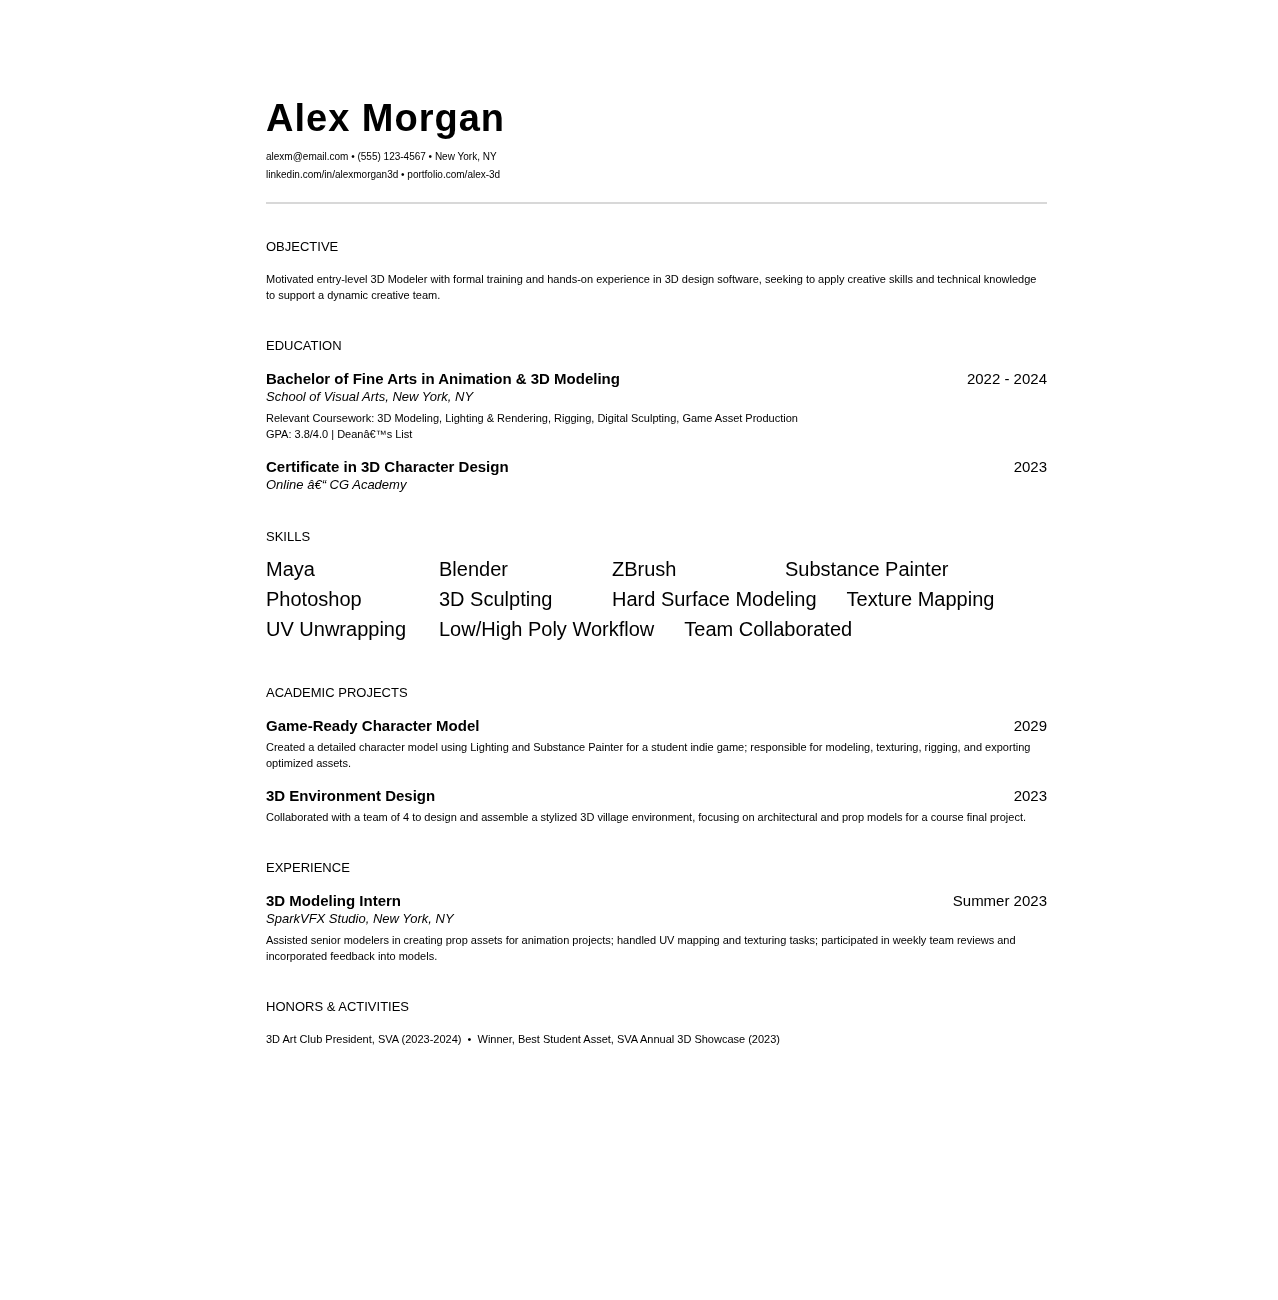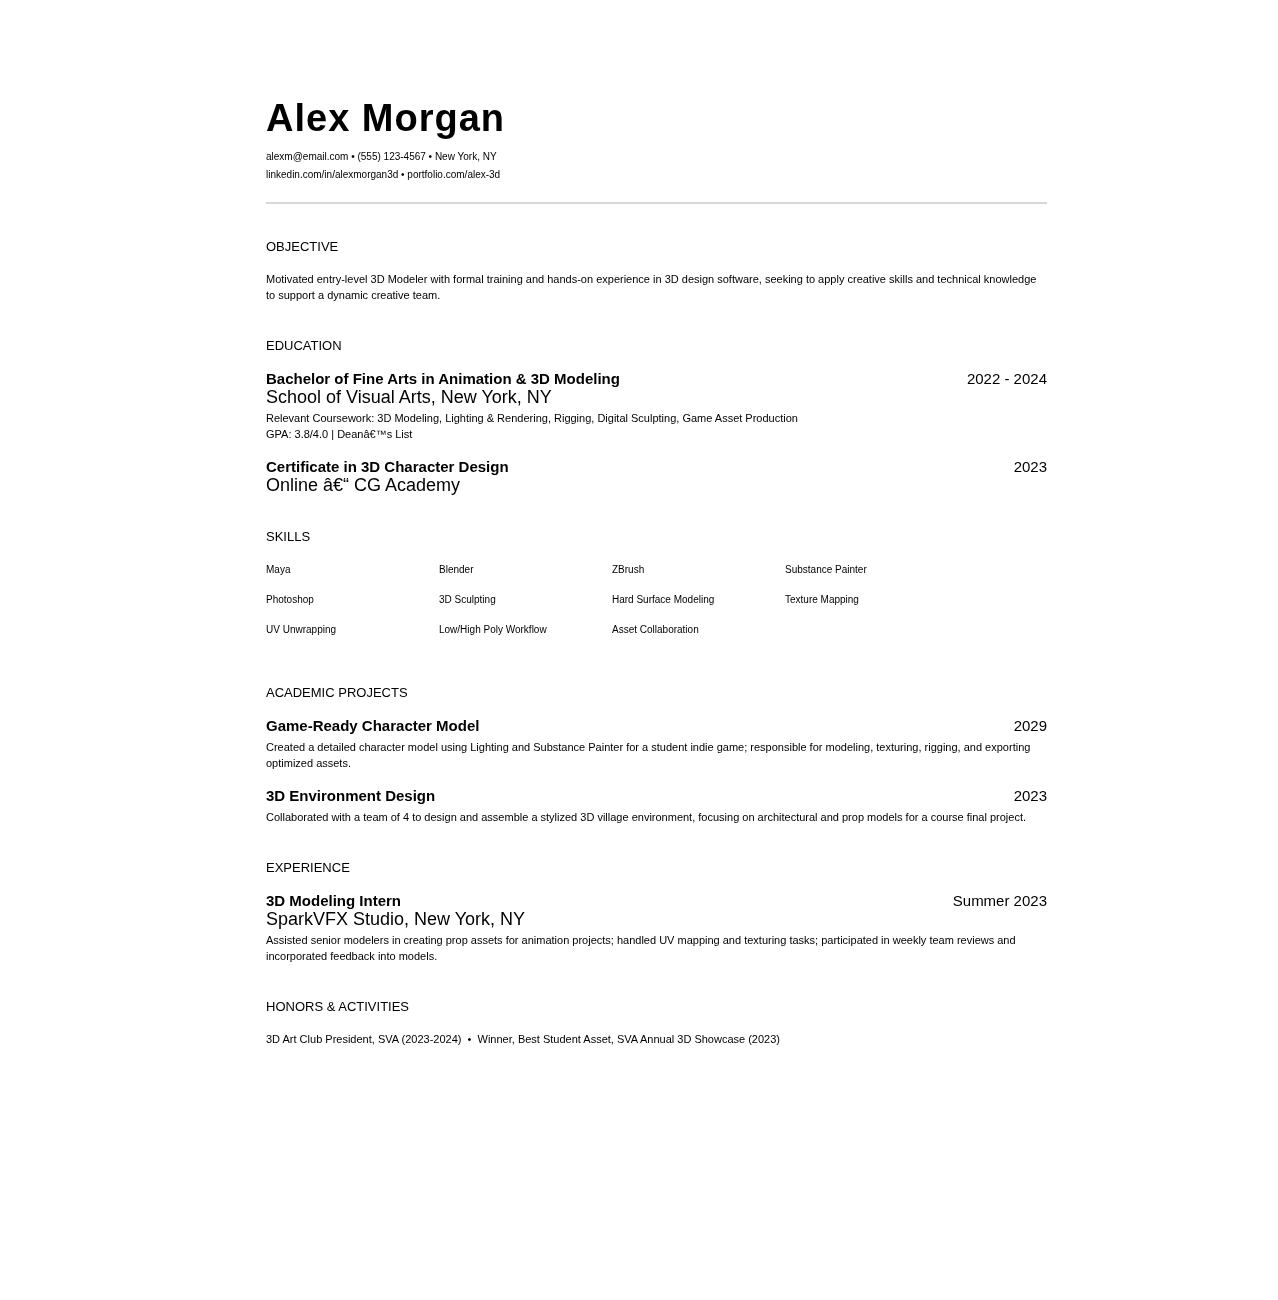--- a/index.html
+++ b/index.html
@@ -57,30 +57,31 @@
     font-weight: bold;
     line-height: 18px;
   }
   .entry-date {
     font-size: 15px;
     line-height: 18px;
     white-space: nowrap;
     padding-left: 20px;
   }
   .entry-subtitle {
-    font-size: 18px;
+    font-size: 13px;
+    font-style: italic;
     line-height: 18px;
   }
   .entry-body { margin-top: 4px; }
   .skills-list {
     display: flex;
     flex-wrap: wrap;
   }
   .skill-item {
-    font-size: 10px;
+    font-size: 20px;
     line-height: 17px;
     min-width: 143px;
     margin-right: 30px;
     margin-bottom: 13px;
   }
   .honors-text { white-space: pre-wrap; }
 </style>
 </head>
 <body>
 
@@ -130,21 +131,21 @@
       <span class="skill-item">Maya</span>
       <span class="skill-item">Blender</span>
       <span class="skill-item">ZBrush</span>
       <span class="skill-item">Substance Painter</span>
       <span class="skill-item">Photoshop</span>
       <span class="skill-item">3D Sculpting</span>
       <span class="skill-item">Hard Surface Modeling</span>
       <span class="skill-item">Texture Mapping</span>
       <span class="skill-item">UV Unwrapping</span>
       <span class="skill-item">Low/High Poly Workflow</span>
-      <span class="skill-item">Asset Collaboration</span>
+      <span class="skill-item">Team Collaborated</span>
     </div>
   </section>
 
   <section style="margin-top:-1px;">
     <h2 class="section-heading">ACADEMIC PROJECTS</h2>
 
     <div class="entry">
       <div class="entry-header">
         <span class="entry-title">Game-Ready Character Model</span>
         <span class="entry-date">2029</span>

